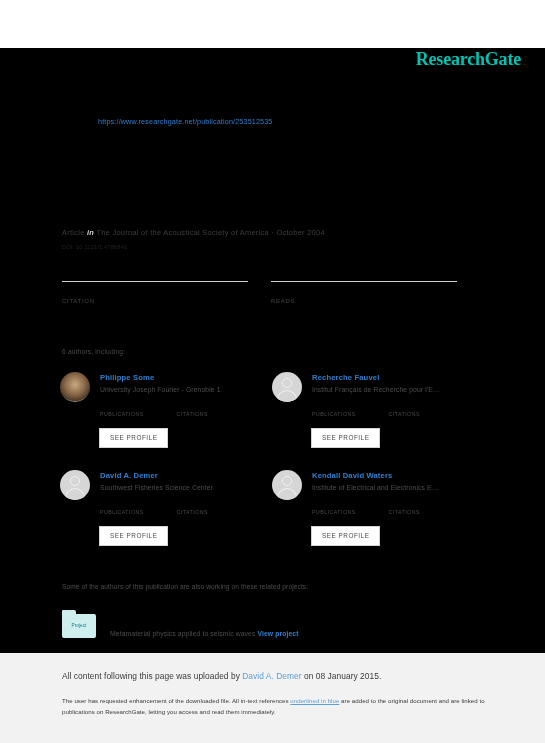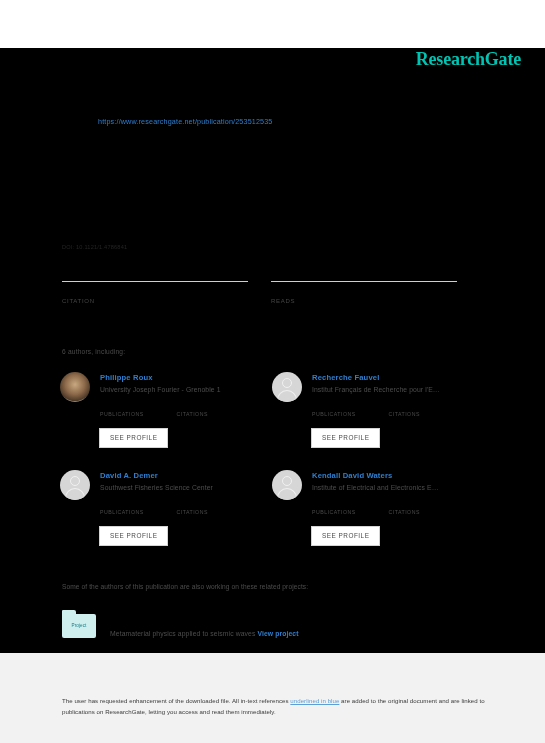--- a/index.html
+++ b/index.html
@@ -341,38 +341,45 @@
   <div class="dark-body"></div>
   <div class="footer-band"></div>
 
   <div class="brand">ResearchGate</div>
 
   <div class="rg-url">https://www.researchgate.net/publication/253512535</div>
 
   <div class="title-block"></div>
   <div class="title-sub"></div>
 
+  <div class="article-line">
+    <span class="lbl">Article</span>
+    <span class="in-it">in</span>
+    <span class="jrnl">The Journal of the Acoustical Society of America</span>
+    <span class="jrnl">·</span>
+    <span class="jrnl">October 2004</span>
+  </div>
   <div class="doi-line">DOI: 10.1121/1.4786841</div>
 
   <div class="stat stat-1">
     <div class="stat-rule"></div>
     <div class="stat-num"></div>
     <div class="stat-label">CITATION</div>
   </div>
   <div class="stat stat-2">
     <div class="stat-rule"></div>
     <div class="stat-num"></div>
     <div class="stat-label">READS</div>
   </div>
 
   <div class="authors-heading">6 authors, including:</div>
 
   <div class="author a1">
     <div class="av photo"></div>
-    <div class="a-name">Philippe Roux</div>
+    <div class="a-name">Philippe Some</div>
     <div class="a-aff">University Joseph Fourier - Grenoble 1</div>
     <div class="a-metrics">
       <span class="metric">
         <span class="metric-num"></span>
         <span class="metric-lbl">PUBLICATIONS</span>
       </span>
       <span class="metric">
         <span class="metric-num"></span>
         <span class="metric-lbl">CITATIONS</span>
       </span>
@@ -452,17 +459,20 @@
       <span class="proj-tab"></span>
       <span class="proj-folder"></span>
       <span class="proj-folder-label">Project</span>
     </div>
     <div class="proj-text">
       <span>Metamaterial physics applied to seismic waves</span>
       <span class="proj-link">View project</span>
     </div>
   </div>
 
+  <div class="footer-line1">
+    <span>All content following this page was uploaded by </span><span class="footer-link">David A. Demer</span><span> on 08 January 2015.</span>
+  </div>
   <div class="footer-line2">
     <span>The user has requested enhancement of the downloaded file. All in-text references </span><span class="footer-underline">underlined in blue</span><span> are added to the original document and are linked to publications on ResearchGate, letting you access and read them immediately.</span>
   </div>
 
 </div>
 
 </body></html>

